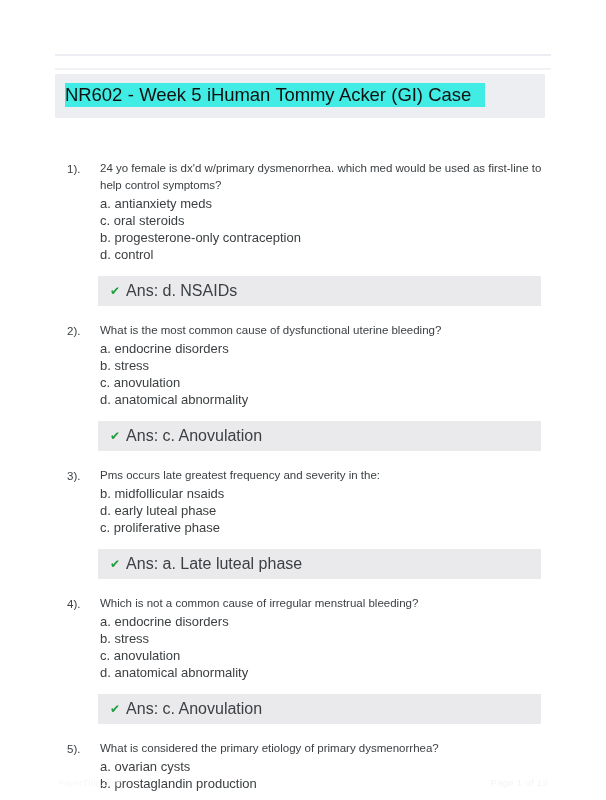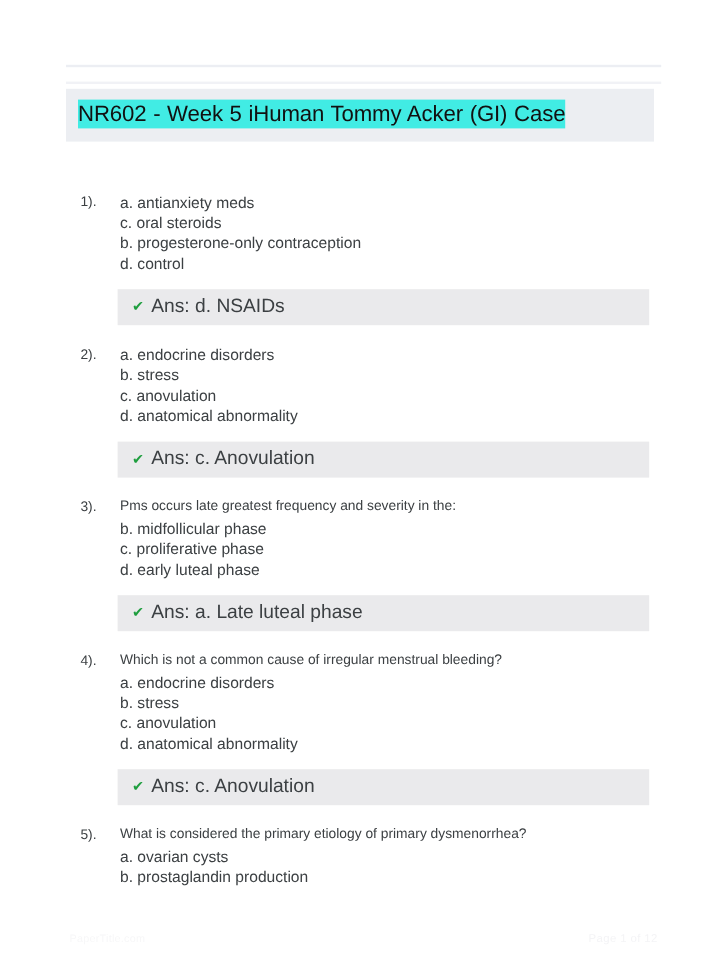--- a/index.html
+++ b/index.html
@@ -58,21 +58,21 @@
     line-height: 26px;
     font-weight: 400;
     color: #111111;
     letter-spacing: -0.1px;
     word-spacing: 0.5px;
   }
   .title-text .hl {
     background: #41ECE4;
     box-decoration-break: clone;
     -webkit-box-decoration-break: clone;
-    padding: 1px 0 2px 0;
+    padding: 1px 14px 2px 0;
   }
 
   
   .questions {
     position: absolute;
     left: 0;
     top: 160px;
     width: 606px;
   }
   .qblock {
@@ -171,56 +171,58 @@
   <div class="title-block">
     <div class="title-text"><span class="hl">NR602 - Week 5 iHuman Tommy Acker (GI) Case</span><br></div>
   </div>
 
   <div class="questions">
 
     <div class="qblock">
       <div class="qrow">
         <div class="qnum">1).</div>
         <div class="qbody">
+          <p class="qtext">24 yo female is dx'd w/primary dysmenorrhea. which med would be used as first-line to help control symptoms?</p>
           <p class="choice">a. antianxiety meds</p>
           <p class="choice">c. oral steroids</p>
           <p class="choice">b. progesterone-only contraception</p>
           <p class="choice">d. control</p>
           <div class="ansbar">
             <span class="check">✔</span>
             <span class="anstext">Ans: d. NSAIDs</span>
           </div>
         </div>
       </div>
     </div>
 
     <div class="qblock">
       <div class="qrow">
         <div class="qnum">2).</div>
         <div class="qbody">
+          <p class="qtext">What is the most common cause of dysfunctional uterine bleeding?</p>
           <p class="choice">a. endocrine disorders</p>
           <p class="choice">b. stress</p>
           <p class="choice">c. anovulation</p>
           <p class="choice">d. anatomical abnormality</p>
           <div class="ansbar">
             <span class="check">✔</span>
             <span class="anstext">Ans: c. Anovulation</span>
           </div>
         </div>
       </div>
     </div>
 
     <div class="qblock">
       <div class="qrow">
         <div class="qnum">3).</div>
         <div class="qbody">
           <p class="qtext">Pms occurs late greatest frequency and severity in the:</p>
-          <p class="choice">b. midfollicular phase</p>
+          <p class="choice">b. midfollicular nsaids</p>
+          <p class="choice">d. early luteal phase</p>
           <p class="choice">c. proliferative phase</p>
-          <p class="choice">d. early luteal phase</p>
           <div class="ansbar">
             <span class="check">✔</span>
             <span class="anstext">Ans: a. Late luteal phase</span>
           </div>
         </div>
       </div>
     </div>
 
     <div class="qblock">
       <div class="qrow">

